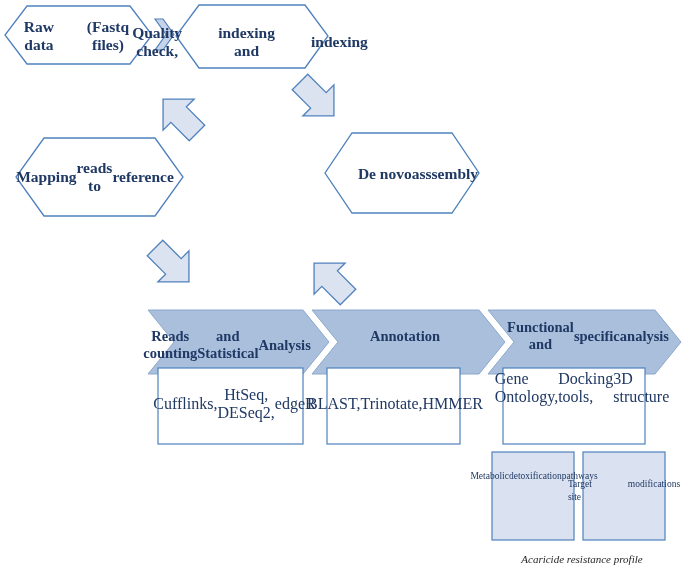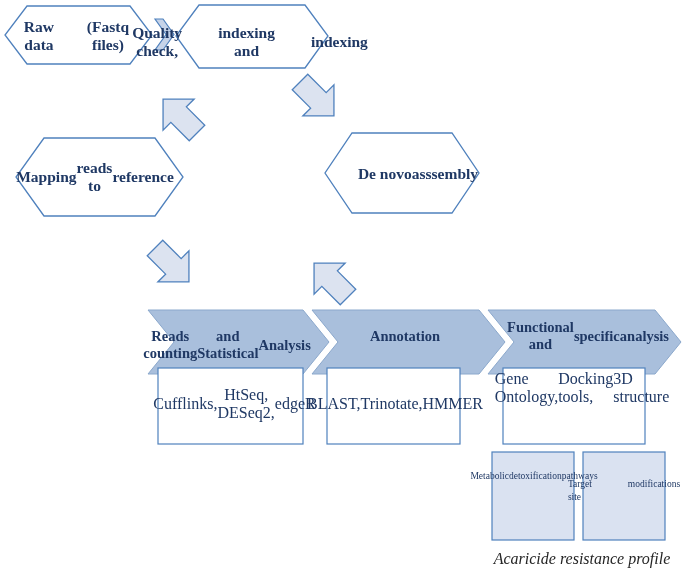--- a/index.html
+++ b/index.html
@@ -11,21 +11,21 @@
   .canvas{position:absolute;left:0;top:0;width:685px;height:574px;}
   svg.layer{position:absolute;left:0;top:0;width:685px;height:574px;overflow:visible;}
 
   
   .tbox{position:absolute;display:flex;flex-direction:row;align-items:center;justify-content:center;text-align:center;line-height:1.14;}
   .tbox.left{align-items:flex-start;text-align:left;}
   .hex-label{font-weight:bold;font-size:15.5px;color:#1f3864;}
   .chev-label{font-weight:bold;font-size:14.5px;color:#1f3864;}
   .tool-label{font-weight:normal;font-size:16px;color:#1f3864;}
   .mini-label{font-weight:normal;font-size:9.5px;color:#1f3864;line-height:1.32;}
-  .caption{font-style:italic;font-weight:normal;font-size:16px;color:#262626;white-space:nowrap;}
+  .caption{font-style:italic;font-weight:normal;font-size:11px;color:#262626;white-space:nowrap;}
 
   
   #hex-raw-text      {left:8px;  top:8px;   width:138px;height:55px;}
   #hex-qc-text       {left:180px;top:5px;   width:140px;height:74px;gap:36px;}
   #hex-map-text      {left:24px; top:145px; width:142px;height:64px;}
   #hex-denovo-text   {left:344px;top:140px; width:148px;height:68px;}
 
   #chev-1-text       {left:152px;top:310px; width:150px;height:52px;margin-top:9px;}
   #chev-2-text       {left:335px;top:310px; width:140px;height:52px;}
   #chev-3-text       {left:513px;top:308px; width:150px;height:56px;}

